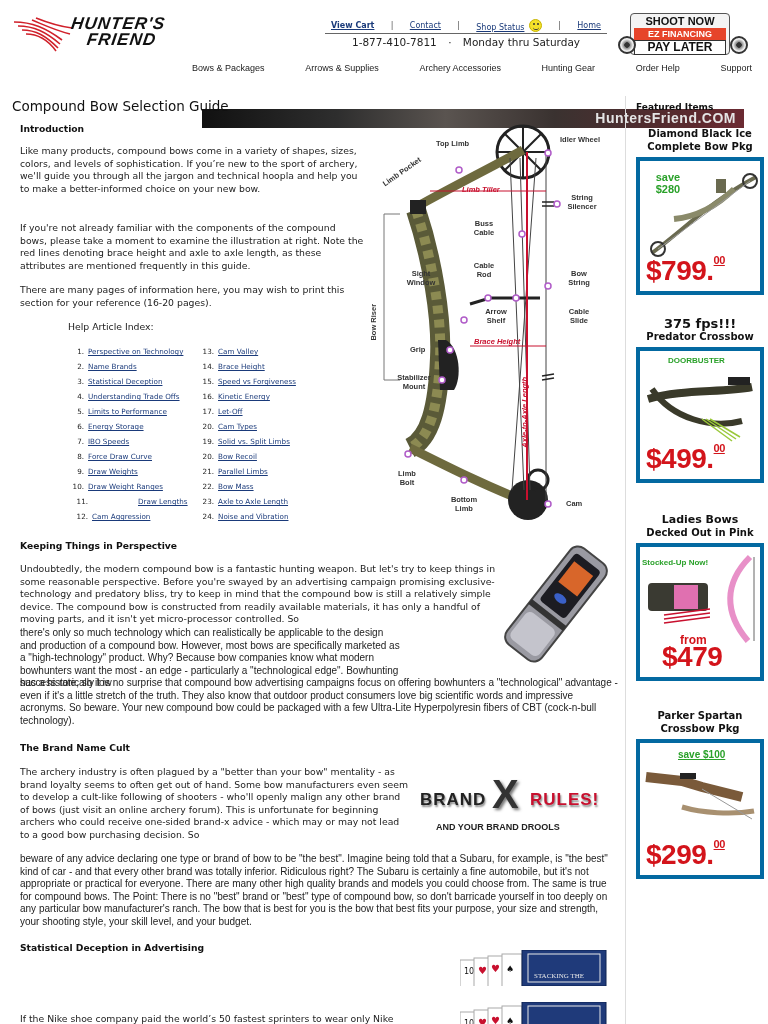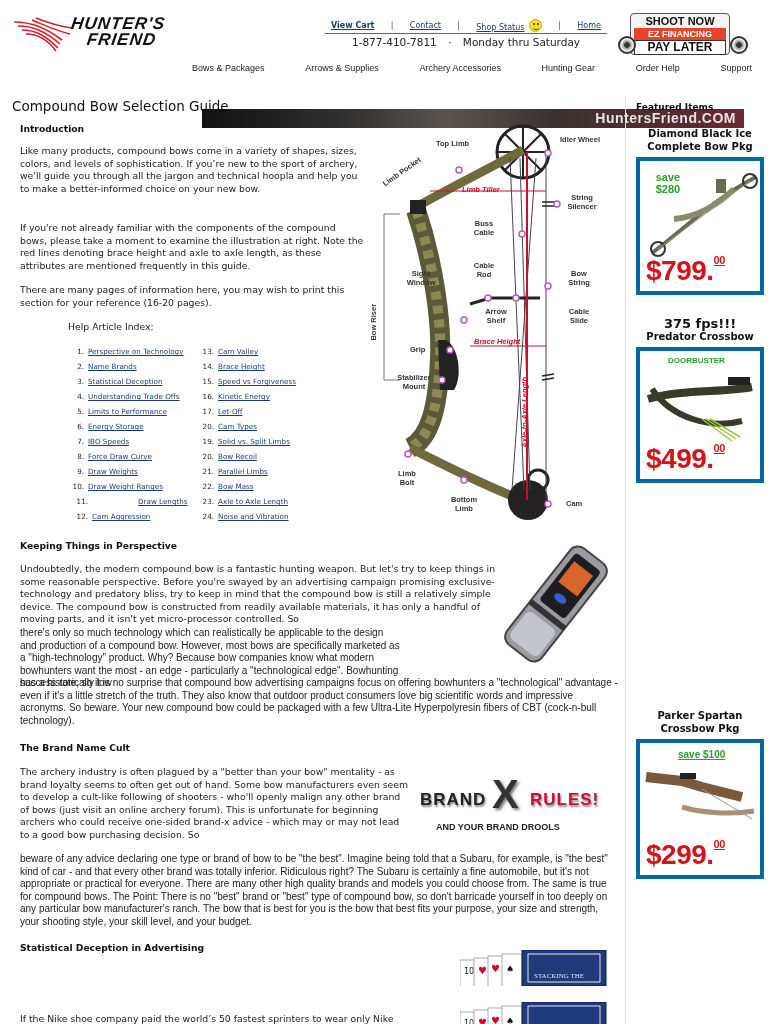--- a/index.html
+++ b/index.html
@@ -425,20 +425,40 @@
         <g stroke="#9ac83a" stroke-width="1.5">
             <line x1="60" y1="50" x2="90" y2="72"></line>
             <line x1="64" y1="50" x2="94" y2="70"></line>
             <line x1="68" y1="50" x2="98" y2="68"></line>
           </g>
       </svg>
       <div class="promo-price"><span>$499.</span><sup>00</sup></div>
     </div>
   </div>
 
+  <div class="promo" style="top:418px;">
+    <div class="promo-title big">Ladies Bows</div>
+    <div class="promo-title">Decked Out in Pink</div>
+    <div class="promo-card" style="height:138px;">
+      <div class="promo-tag" style="left:2px; top:10px; font-size:8px;">Stocked-Up Now!</div>
+      <svg style="position:absolute; left:4px; top:6px;" width="118" height="90" viewBox="0 0 118 90">
+        <rect x="4" y="30" width="60" height="28" rx="4" fill="#3a3a32"></rect>
+        <rect x="30" y="32" width="24" height="24" fill="#e070b0"></rect>
+        <g stroke="#c8102e" stroke-width="1.5">
+            <line x1="20" y1="62" x2="66" y2="56"></line>
+            <line x1="20" y1="66" x2="66" y2="60"></line>
+            <line x1="20" y1="70" x2="66" y2="64"></line>
+          </g>
+        <path d="M106 4 C80 30 80 60 104 88" stroke="#e890c8" stroke-width="6" fill="none"></path>
+        <line x1="110" y1="4" x2="110" y2="88" stroke="#666" stroke-width="1"></line>
+      </svg>
+      <div class="promo-from">from</div>
+      <div class="promo-price" style="left:22px;">$479</div>
+    </div>
+  </div>
 
   <div class="promo" style="top:614px;">
     <div class="promo-title">Parker Spartan Crossbow Pkg</div>
     <div class="promo-card" style="height:140px;">
       <div class="promo-tag" style="left:38px; top:6px; font-size:10px; text-decoration:underline;">save $100</div>
       <svg style="position:absolute; left:2px; top:22px;" width="120" height="70" viewBox="0 0 120 70">
         <path d="M4 12 L40 16 L60 22 L100 32" stroke="#7a5a3a" stroke-width="10" fill="none"></path>
         <path d="M40 42 C60 48 90 50 112 46" stroke="#a89070" stroke-width="5" fill="none"></path>
         <rect x="38" y="8" width="16" height="6" fill="#222"></rect>
         <line x1="60" y1="24" x2="110" y2="54" stroke="#999" stroke-width="1"></line>

